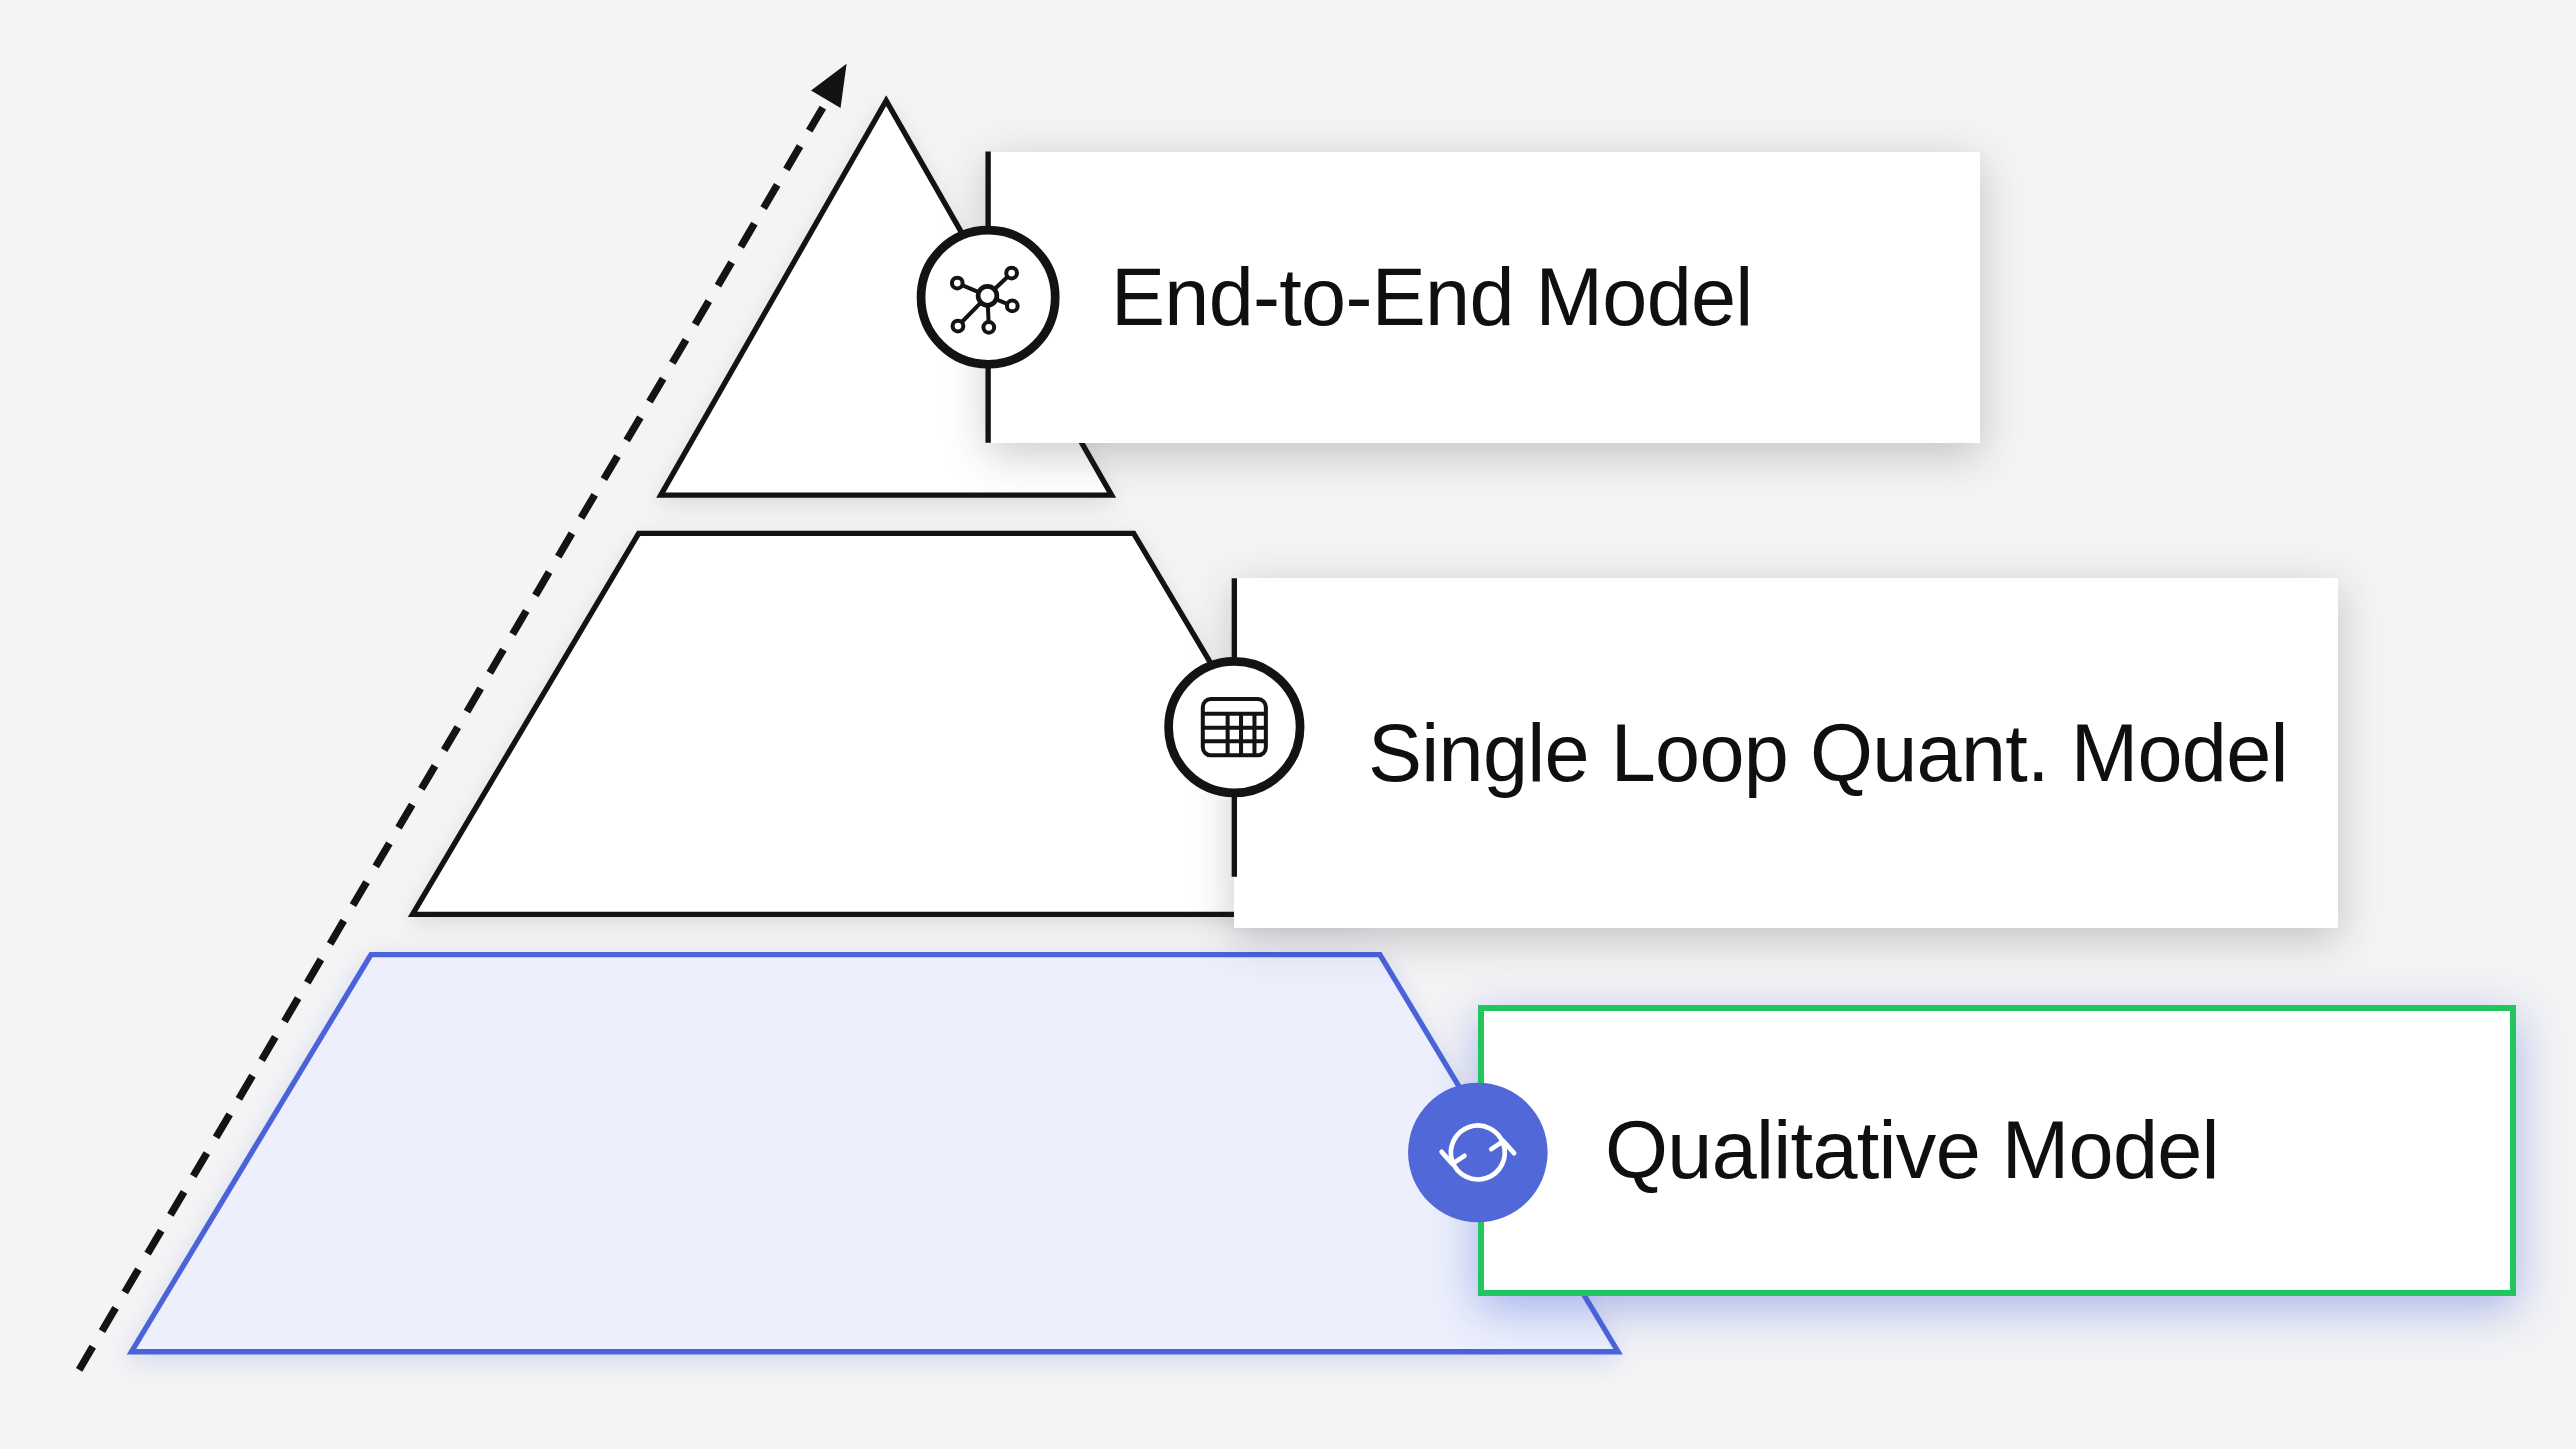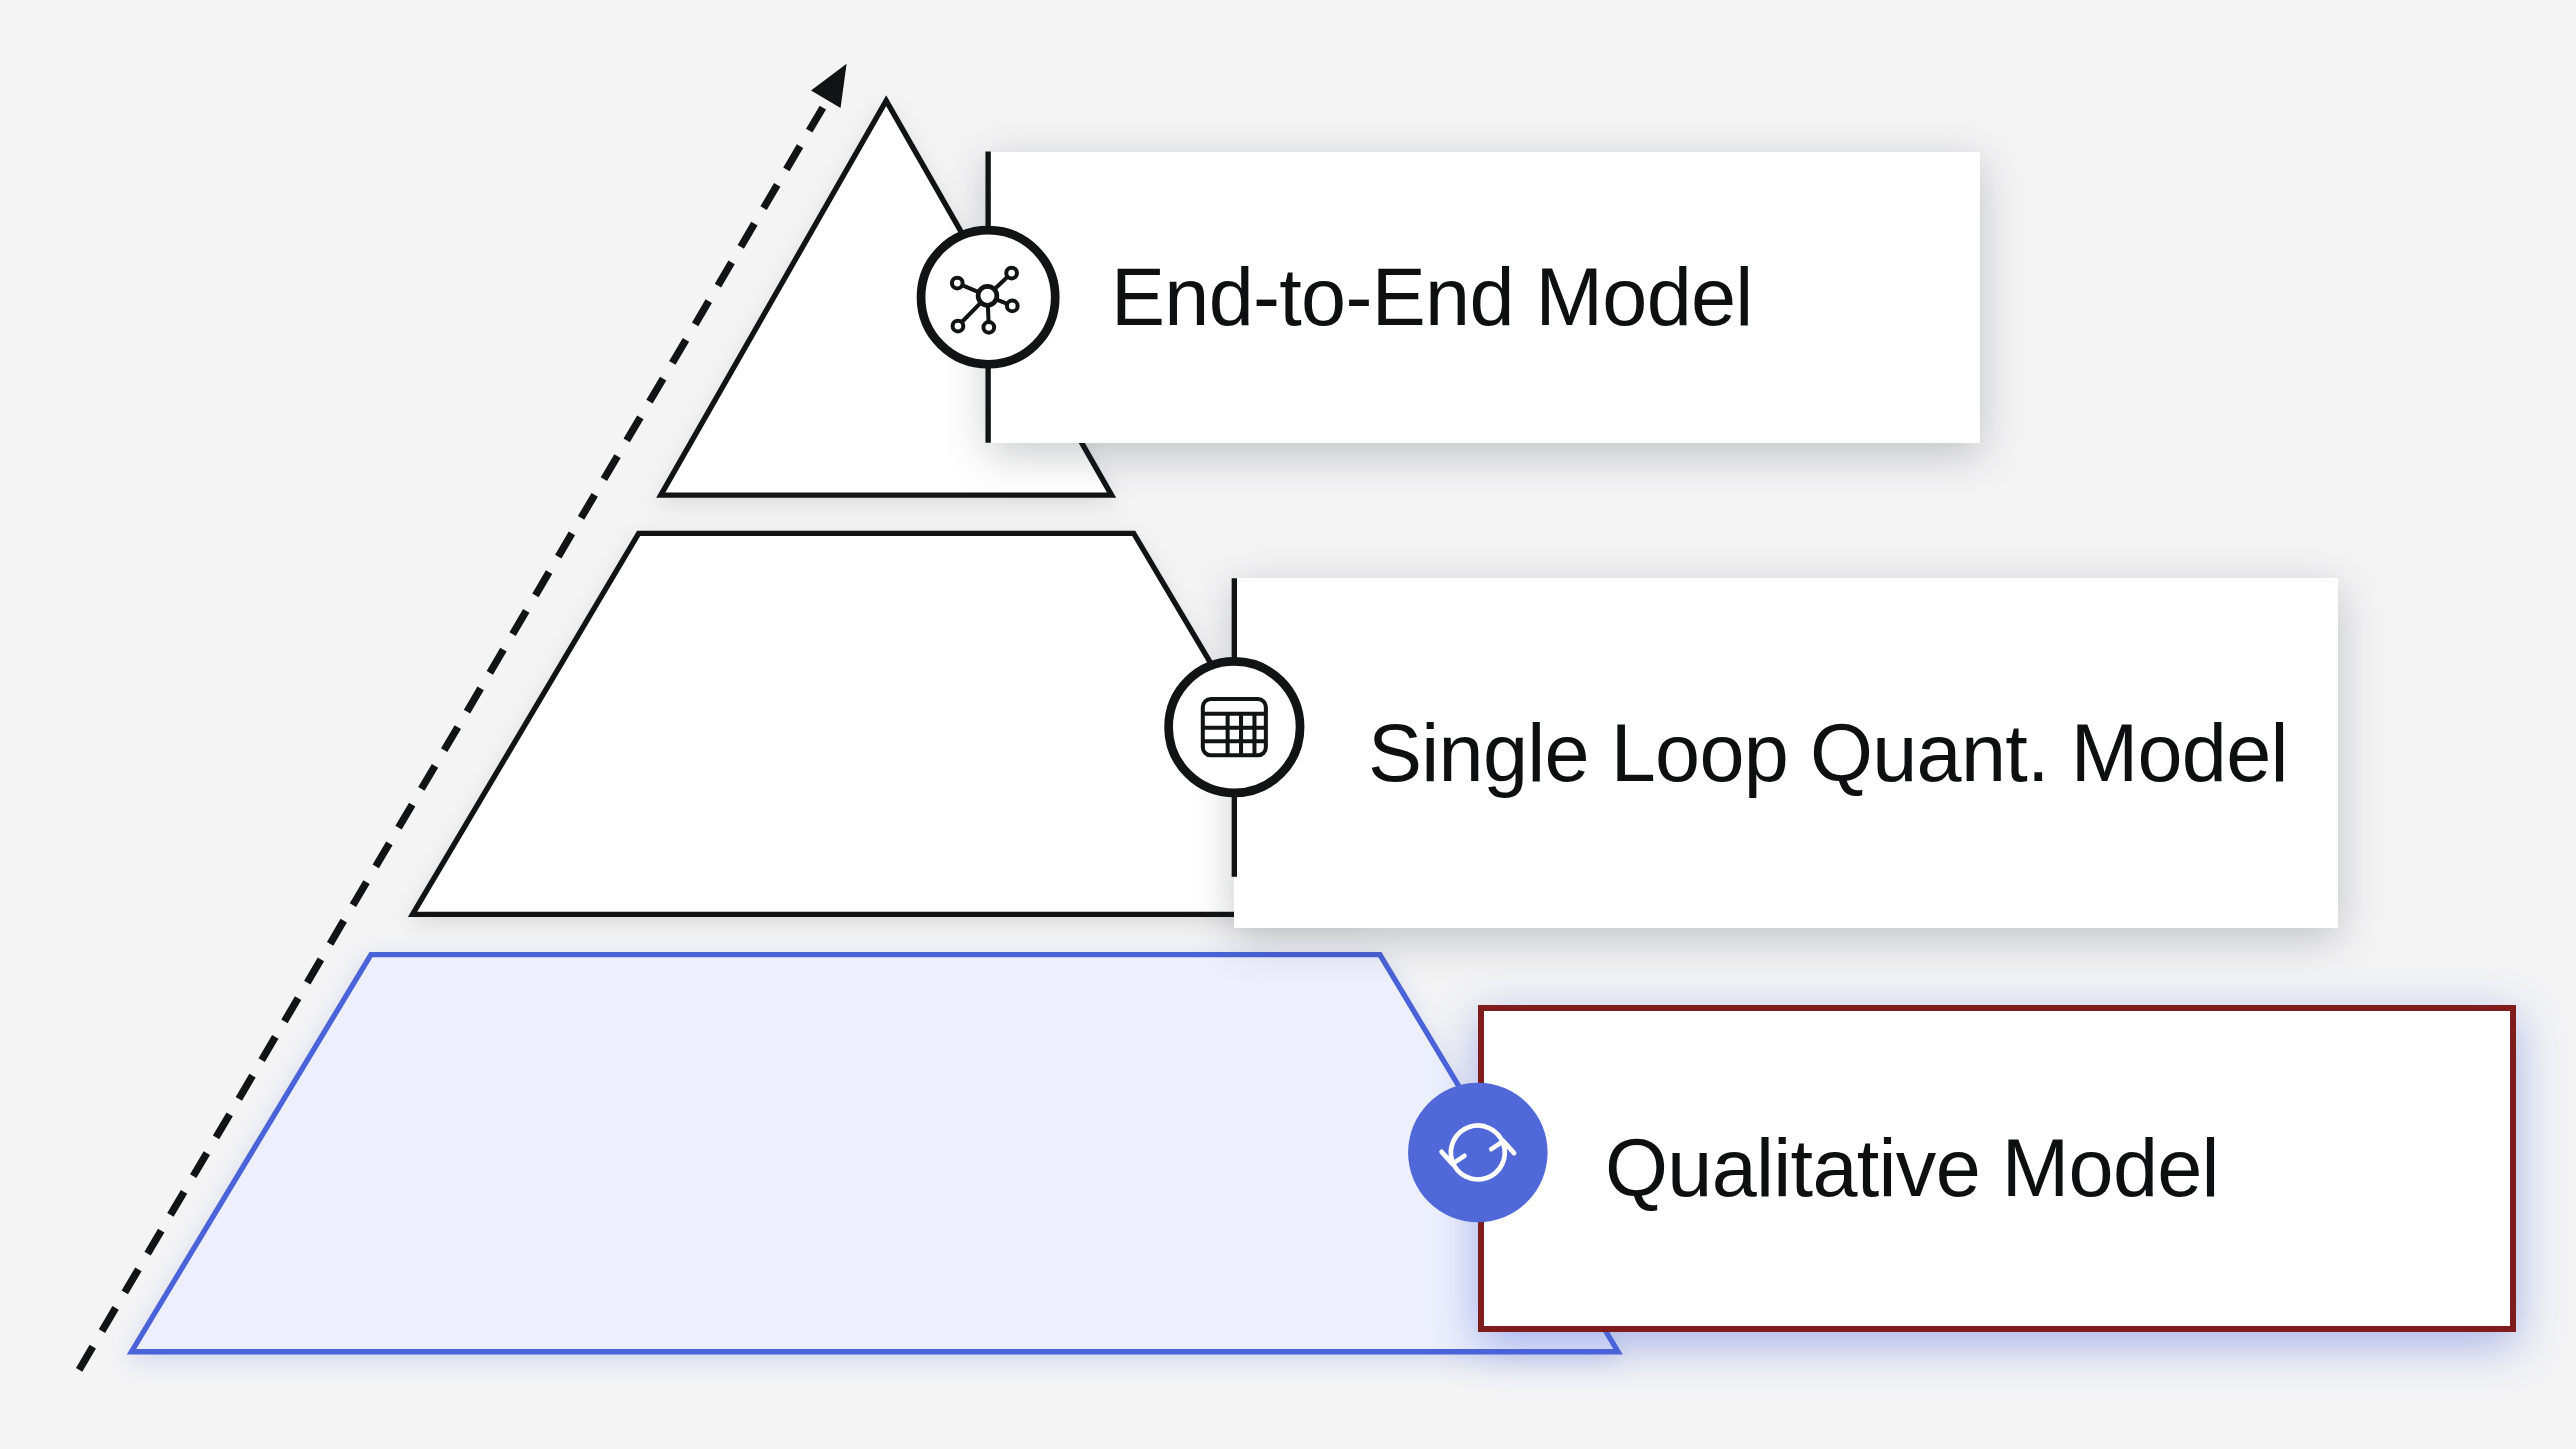--- a/index.html
+++ b/index.html
@@ -47,23 +47,23 @@
     box-shadow: 0 10.7px 40px rgba(40, 42, 50, 0.25);
   }
   .card-2 {
     left: 1234px; top: 578px;
     width: 1104px; height: 350px;
     padding-left: 134px;
     box-shadow: 0 10.7px 40px rgba(40, 42, 50, 0.25);
   }
   .card-3 {
     left: 1478px; top: 1005px;
-    width: 1038px; height: 327px;
+    width: 1038px; height: 291px;
     padding-left: 121px;
-    border: 6px solid #7f1d1d;
+    border: 6px solid #22c55e;
     box-shadow: 0 13.4px 44px rgba(74, 99, 216, 0.45);
   }
 </style>
 </head>
 <body>
 
 <div class="stage">
 
   <svg class="layer" viewBox="0 0 3840 2160">
 

